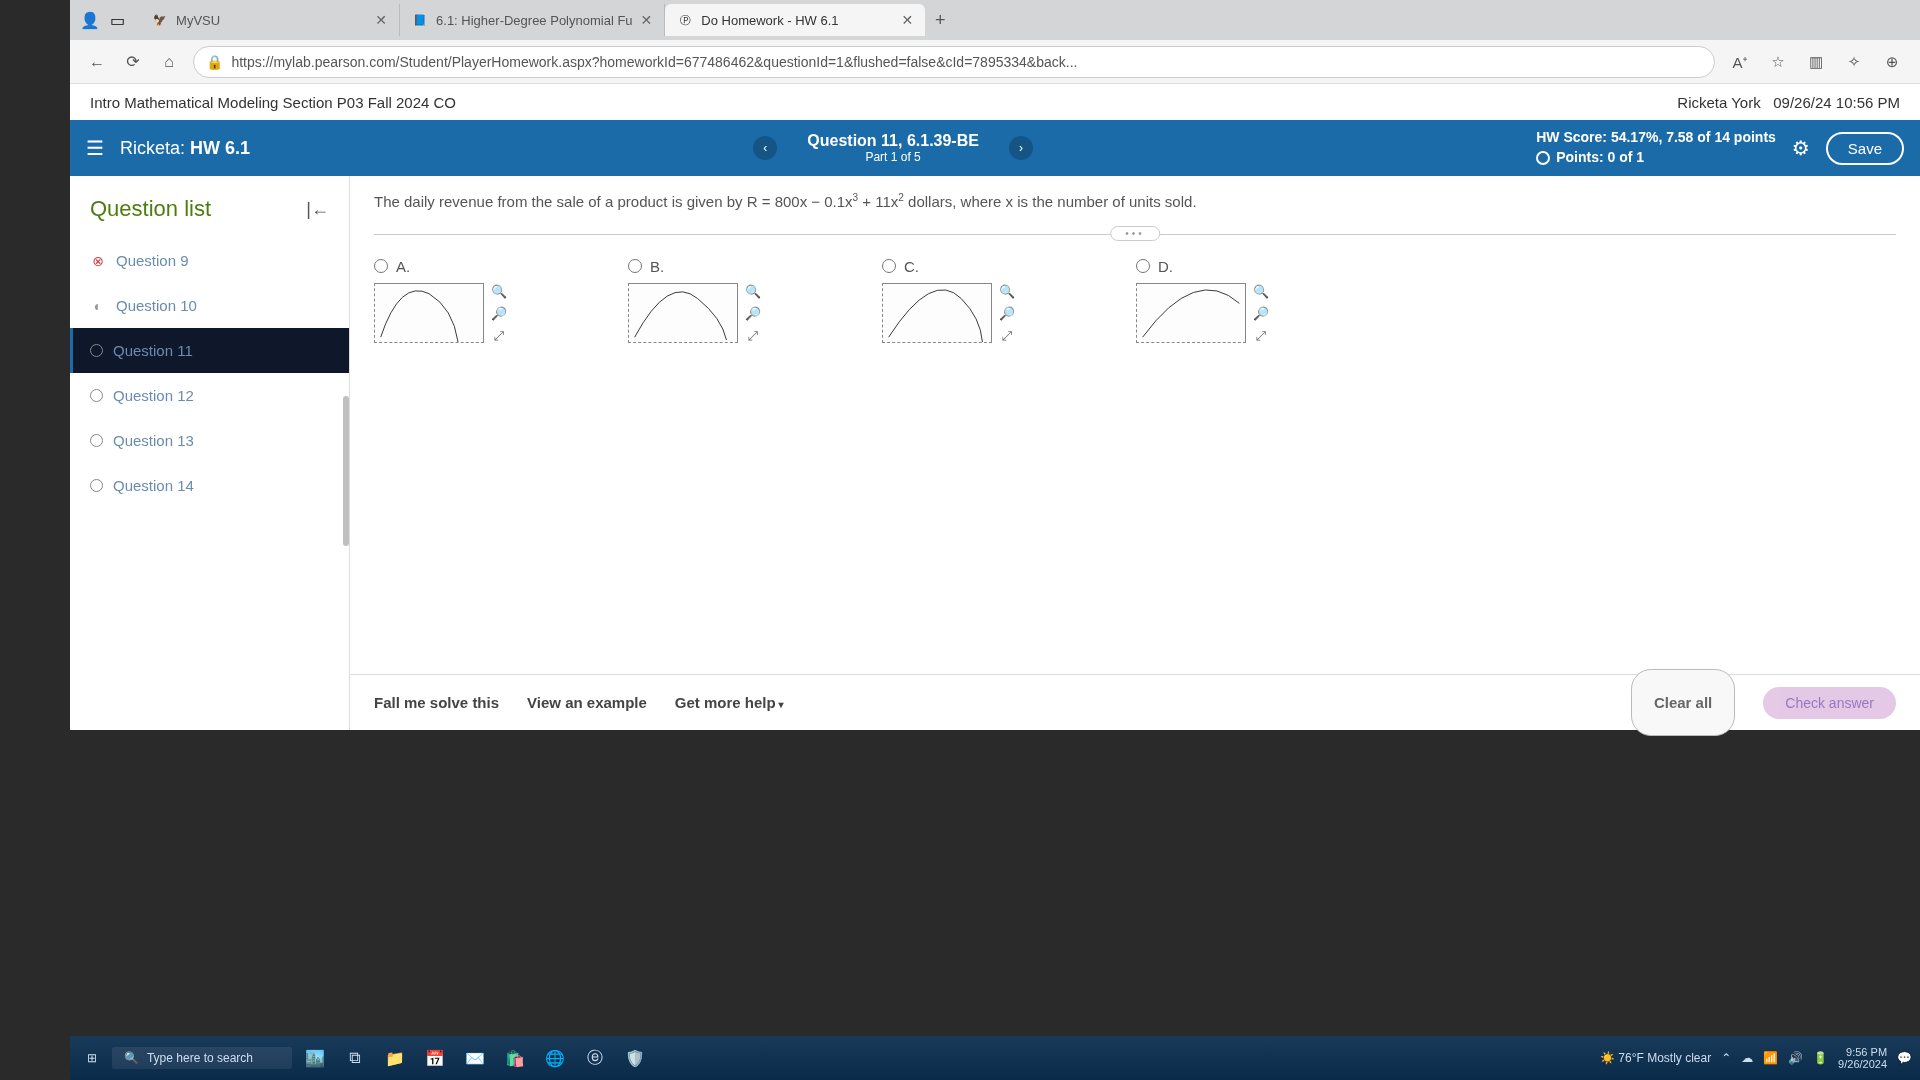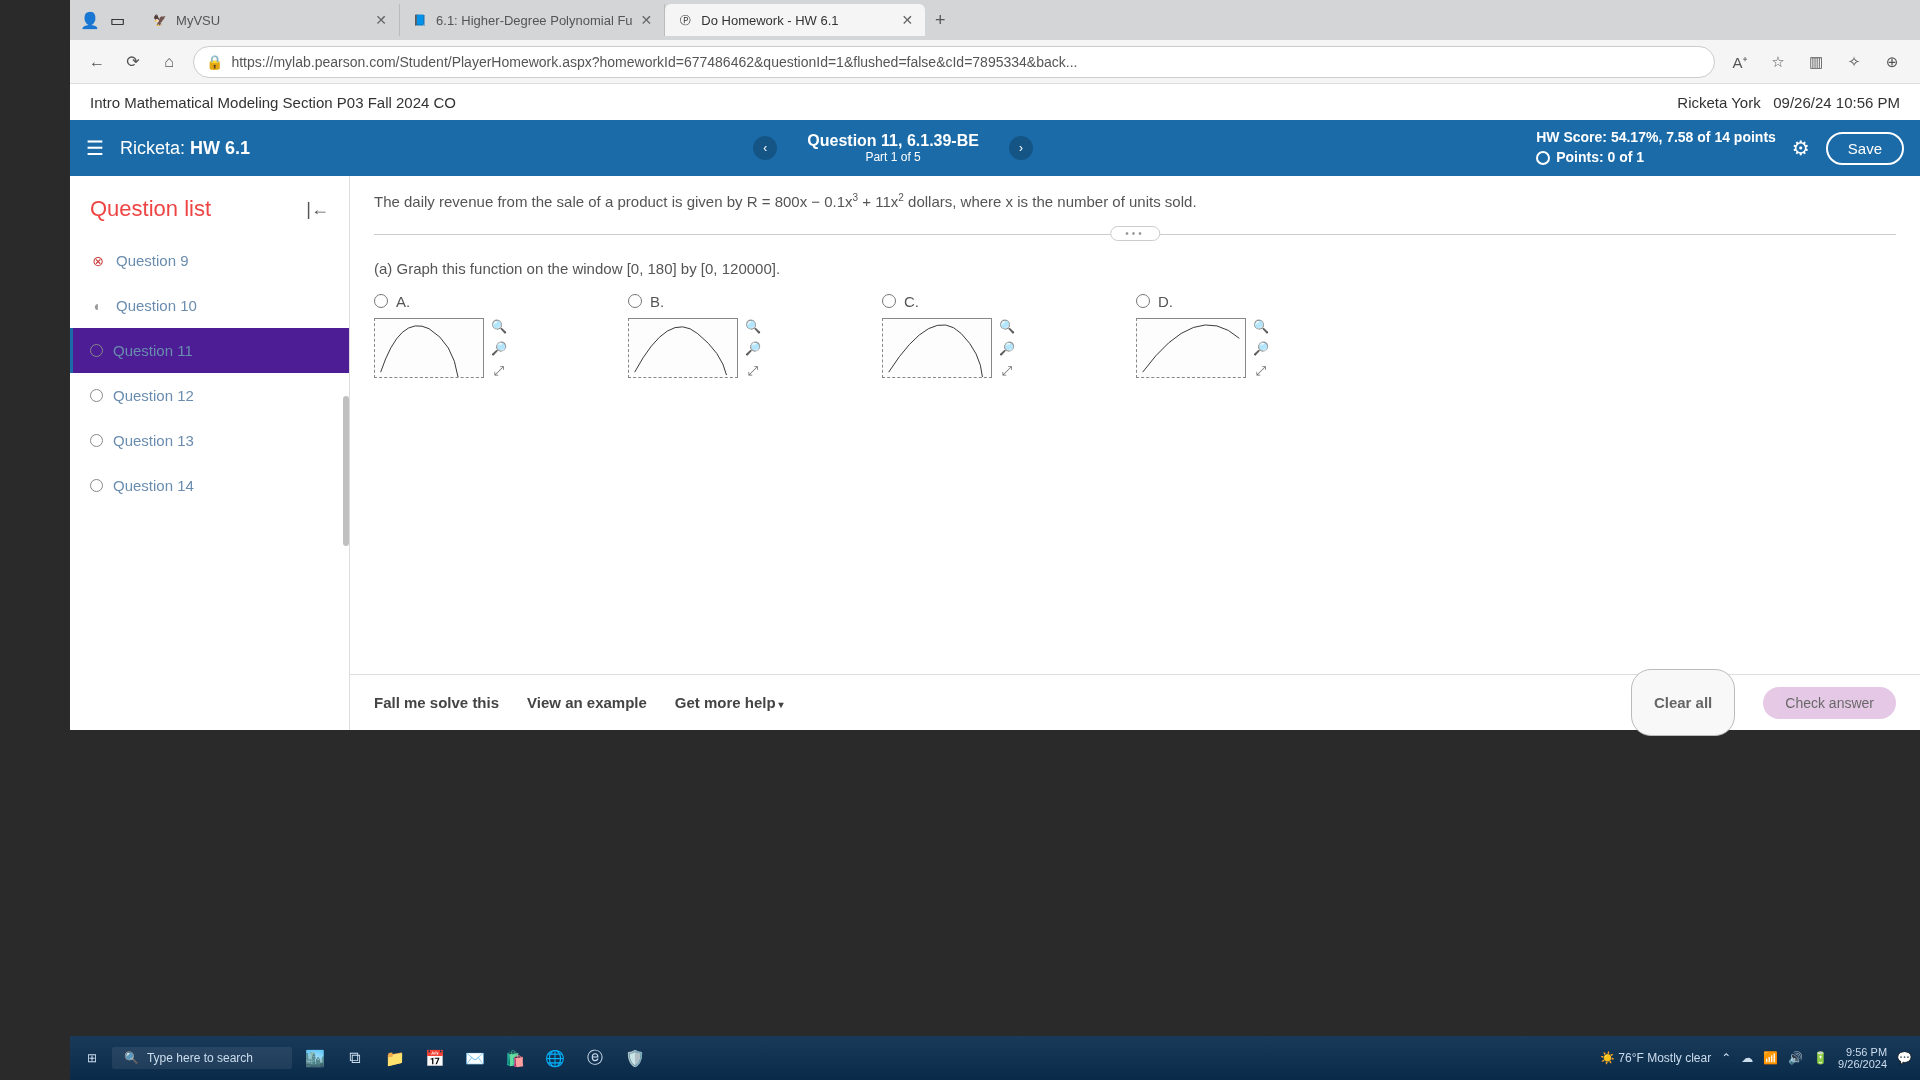--- a/index.html
+++ b/index.html
@@ -32,24 +32,24 @@
     .q-info .sub { font-size: 12px; }
     .score-info { font-size: 14px; line-height: 1.4; }
     .score-info .row2 { display: flex; align-items: center; gap: 6px; }
     .circle-o { width: 14px; height: 14px; border: 2px solid #fff; border-radius: 50%; display: inline-block; }
     .gear-icon { font-size: 20px; }
     .save-btn { border: 2px solid #fff; border-radius: 20px; padding: 6px 20px; font-size: 15px; font-weight: normal; }
     
     .main-area { display: flex; height: calc(100% - 176px); }
     .sidebar { width: 280px; border-right: 1px solid #ddd; padding: 12px 0; position: relative; }
     .sidebar-head { display: flex; align-items: center; justify-content: space-between; padding: 8px 20px 16px; }
-    .sidebar-head h2 { font-size: 22px; font-weight: normal; color: #ef4444; }
+    .sidebar-head h2 { font-size: 22px; font-weight: normal; color: #4d7c0f; }
     .collapse-icon { font-size: 18px; color: #555; }
     .q-item { display: flex; align-items: center; gap: 10px; padding: 14px 20px; font-size: 15px; color: #6a8caf; cursor: pointer; }
-    .q-item.selected { background: #4c1d95; border-left: 3px solid #1a6ba8; padding-left: 17px; }
+    .q-item.selected { background: #0f172a; border-left: 3px solid #1a6ba8; padding-left: 17px; }
     .q-status { width: 16px; height: 16px; display: inline-flex; align-items: center; justify-content: center; }
     .q-status.wrong { color: #c94444; font-size: 14px; }
     .q-status.partial { color: #999; font-size: 14px; }
     .q-status.empty { border: 1.5px solid #888; border-radius: 50%; width: 13px; height: 13px; }
     .sidebar-scroll { position: absolute; right: 0; top: 220px; width: 6px; height: 150px; background: #c0c0c0; border-radius: 3px; }
     
     .content { flex: 1; padding: 14px 24px; position: relative; color: #555; }
     .problem-text { font-size: 15px; line-height: 1.5; margin-bottom: 8px; }
     .problem-text sup { font-size: 10px; }
     .divider-pill { position: relative; height: 16px; margin: 12px 0; }
@@ -63,21 +63,21 @@
     .graph-wrap { display: flex; align-items: flex-start; gap: 6px; }
     .graph-box { width: 110px; height: 60px; border: 1px solid #888; border-left: 1px dashed #888; border-bottom: 1px dashed #888; background: #fdfdfd; position: relative; }
     .graph-box svg { width: 100%; height: 100%; }
     .graph-tools { display: flex; flex-direction: column; gap: 4px; }
     .tool-ico { width: 18px; height: 18px; display: flex; align-items: center; justify-content: center; font-size: 13px; color: #666; }
     
     .bottom-bar { position: absolute; bottom: 0; left: 0; right: 0; height: 56px; border-top: 1px solid #ddd; display: flex; align-items: center; padding: 0 24px; gap: 28px; background: #fff; }
     .help-link { font-size: 15px; color: #444; font-weight: bold; cursor: pointer; }
     .help-link.drop::after { content: ' ▾'; font-size: 10px; }
     .clear-btn { margin-left: auto; border: 1px solid #bbb; border-radius: 20px; padding: 24px 22px; font-size: 15px; color: #666; background: #f8f8f8; font-weight: bold; }
-    .check-btn { background: #d4a5d4; border-radius: 20px; padding: 8px 22px; font-size: 14px; color: #000000; opacity: 0.6; text-align: center; }
+    .check-btn { background: #d4a5d4; border-radius: 20px; padding: 8px 22px; font-size: 14px; color: #4c1d95; opacity: 0.6; text-align: center; }
     
     .taskbar { position: absolute; bottom: 0; left: 70px; right: 0; height: 44px; background: linear-gradient(#1a3a5a,#0a2a4a); display: flex; align-items: center; padding: 0 8px; gap: 6px; color: #cde; font-size: 12px; }
     .tb-start { width: 28px; height: 28px; display: flex; align-items: center; justify-content: center; }
     .tb-search { display: flex; align-items: center; gap: 8px; background: rgba(255,255,255,0.08); padding: 4px 12px; border-radius: 2px; width: 180px; }
     .tb-icon { width: 34px; height: 34px; display: flex; align-items: center; justify-content: center; font-size: 16px; }
     .tb-right { margin-left: auto; display: flex; align-items: center; gap: 10px; }
     .tb-time { text-align: right; line-height: 1.1; font-size: 11px; }
   </style>
 </head>
 <body>
@@ -187,21 +187,20 @@
       <div class="sidebar-scroll"></div>
     </div>
 
     <div class="content">
       <div class="problem-text">
         <span>The daily revenue from the sale of a product is given by R = 800x − 0.1x</span><sup>3</sup><span> + 11x</span><sup>2</sup><span> dollars, where x is the number of units sold.</span>
       </div>
       <div class="divider-pill">
           <span class="pill">•••</span>
         </div>
-      <div class="part-text">(a) Graph this function on the window [0, 180] by [0, 120000].</div>
 
       <div class="choices-row">
         <div class="choice">
           <div class="choice-head">
               <span class="radio-o"></span>
               <span>A.</span>
             </div>
           <div class="graph-wrap">
             <div class="graph-box"><svg viewBox="0 0 110 60">
                   <path d="M5 55 Q25 -5 55 10 Q80 25 85 60" stroke="#333" fill="none" stroke-width="1"></path>

